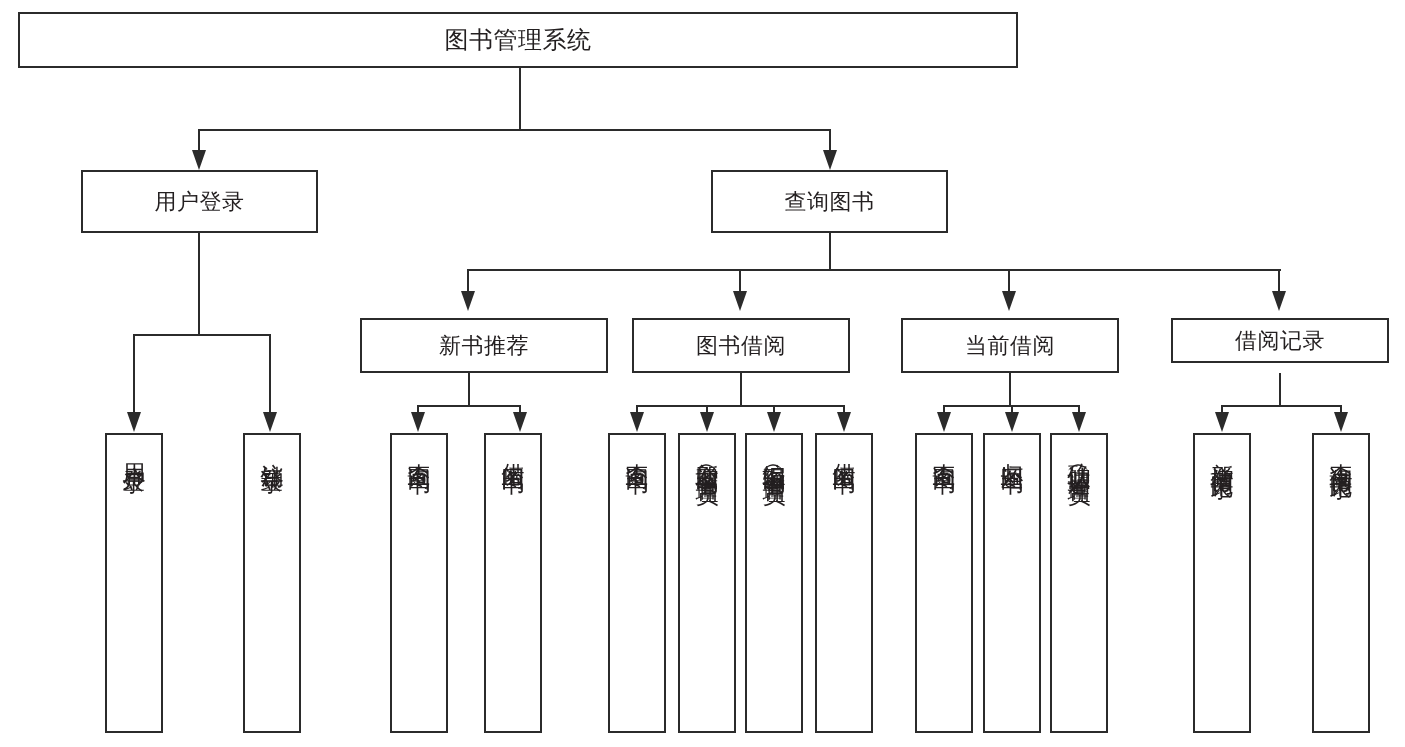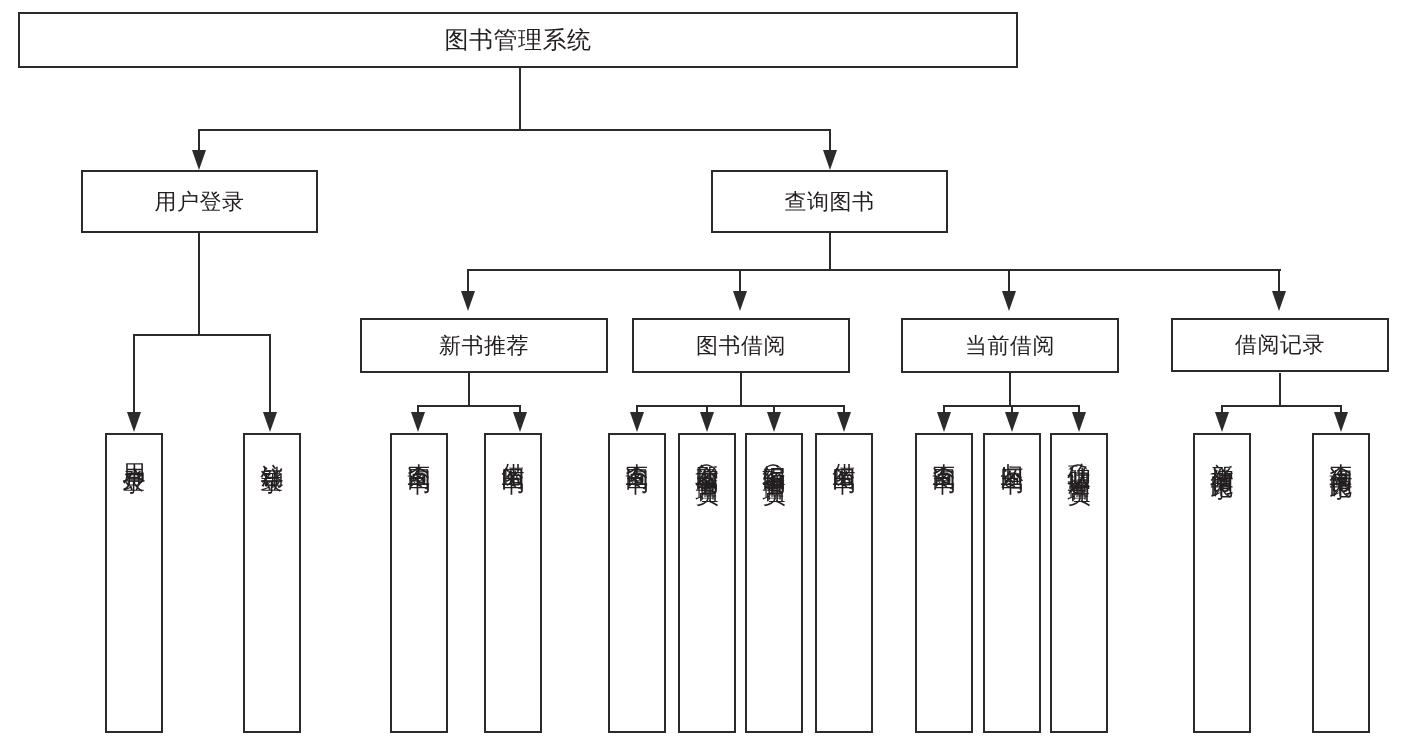--- a/index.html
+++ b/index.html
@@ -121,21 +121,21 @@
 
   <div class="node lvl3" style="left:360px;top:318px;width:248px;height:55px;">
     <span>新书推荐</span>
   </div>
   <div class="node lvl3" style="left:632px;top:318px;width:218px;height:55px;">
     <span>图书借阅</span>
   </div>
   <div class="node lvl3" style="left:901px;top:318px;width:218px;height:55px;">
     <span>当前借阅</span>
   </div>
-  <div class="node lvl3" style="left:1171px;top:318px;width:218px;height:54px;">
+  <div class="node lvl3" style="left:1171px;top:318px;width:218px;height:45px;">
     <span>借阅记录</span>
   </div>
 
   <div class="ln v" style="left:468px;top:373px;height:34px;"></div>
   <div class="ln h" style="left:417px;top:405px;width:104px;"></div>
   <div class="ln v" style="left:417px;top:405px;height:13px;"></div>
   <div class="arrow" style="left:411px;top:412px;"></div>
   <div class="ln v" style="left:519px;top:405px;height:13px;"></div>
   <div class="arrow" style="left:513px;top:412px;"></div>
 

